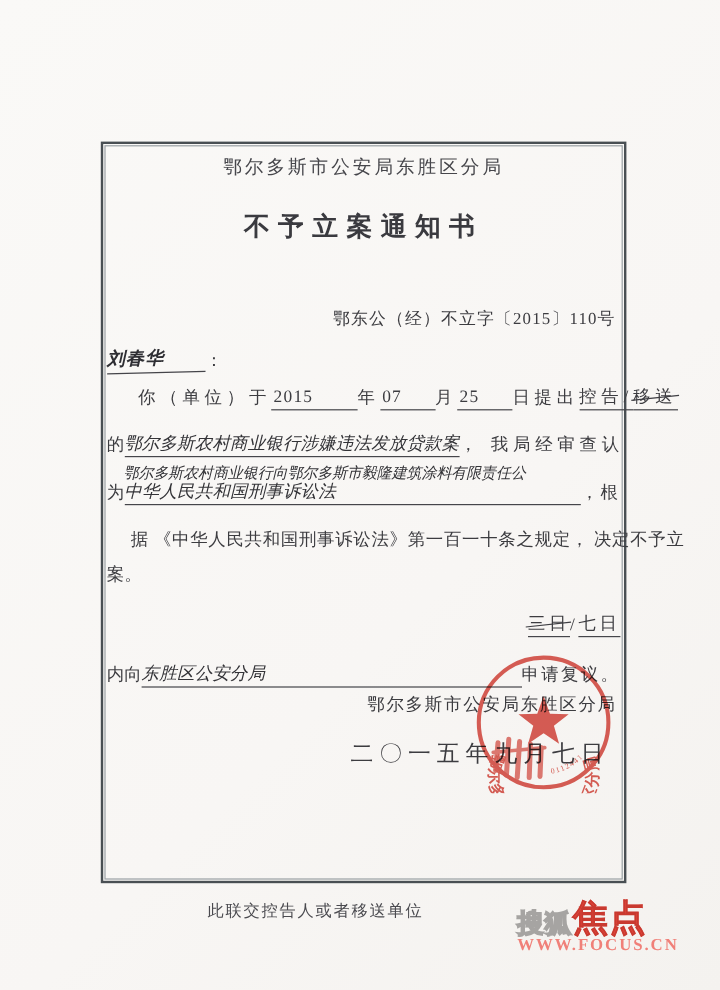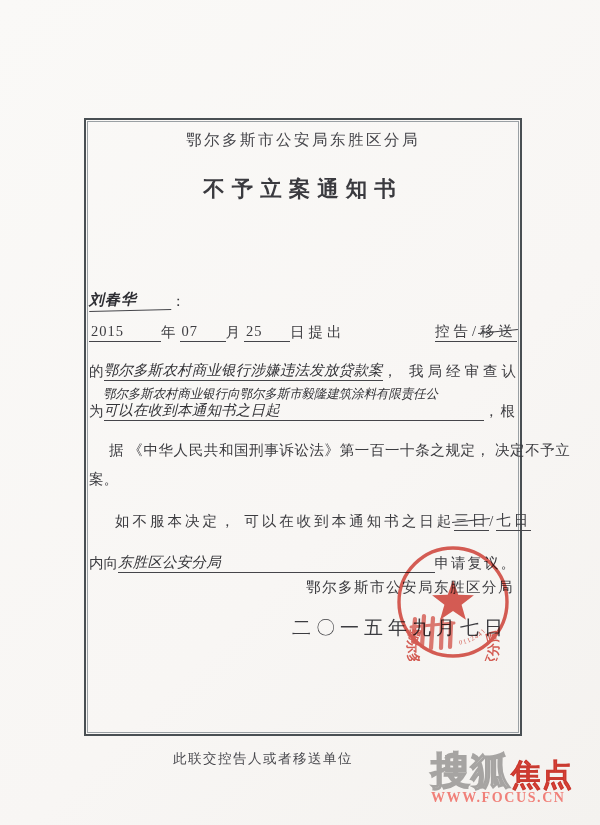--- a/index.html
+++ b/index.html
@@ -70,21 +70,21 @@
     mix-blend-mode:multiply;opacity:0.88;
   }
   
   .footer-note{
     position:absolute;top:750px;left:0;width:500px;padding-left:26px;box-sizing:border-box;
     text-align:center;font-size:13.5px;letter-spacing:1.5px;color:#4a4a4f;
   }
   .watermark{position:absolute;left:431px;top:751px;width:166px;line-height:1;}
   .wm-row{display:flex;align-items:flex-end;}
   .wm-souhu{
-    font-size:39px;font-weight:700;color:#e9e7e5;
+    font-size:22px;font-weight:700;color:#e9e7e5;
     -webkit-text-stroke:1.4px #a6a4a2;letter-spacing:1px;
     font-family:"Liberation Sans","DejaVu Sans",sans-serif;
   }
   .wm-focus{
     font-size:30px;font-weight:700;color:#e4453b;
     -webkit-text-stroke:0.5px #c93a30;letter-spacing:1px;
     font-family:"Liberation Sans","DejaVu Sans",sans-serif;
   }
   .wm-url{
     margin-top:1px;font-size:14px;font-weight:700;color:#f08079;
@@ -95,27 +95,29 @@
 <body>
 
 <div class="sheet">
 
   <div class="doc-box">
     <div class="doc-box-inner"></div>
   </div>
 
   <div class="line center hdr">鄂尔多斯市公安局东胜区分局</div>
   <div class="line center ttl">不予立案通知书</div>
+  <div class="docno">鄂东公（经）不立字〔2015〕110号</div>
 
   <div class="line name-line">
     <span class="name u">刘春华</span>
       <span>：</span>
   </div>
 
   <div class="line l2">
+    <span style="padding-left:26px">你（单位）于</span>
       <span class="num u w72">2015</span>
       <span>年</span>
       <span class="num u w46">07</span>
       <span>月</span>
       <span class="num u w46">25</span>
       <span>日提出</span>
       <span class="u mla">控告</span>
       <span class="u">/</span>
       <span class="u strike">移送</span>
   </div>
@@ -123,29 +125,28 @@
   <div class="line l3">
     <span>的</span>
       <span class="fill u grow">鄂尔多斯农村商业银行涉嫌违法发放贷款案</span>
       <span class="tail mla">， 我局经审查认</span>
   </div>
 
   <div class="insert">鄂尔多斯农村商业银行向鄂尔多斯市毅隆建筑涂料有限责任公</div>
 
   <div class="line l4">
     <span>为</span>
-      <span class="fill u grow">可以在收到本通知书之日起</span>
+      <span class="fill u grow">中华人民共和国刑事诉讼法</span>
       <span class="tail mla">，根</span>
   </div>
 
   <div class="line l5">据 《中华人民共和国刑事诉讼法》第一百一十条之规定， 决定不予立</div>
   <div class="line l6">案。</div>
 
   <div class="line l7">
-    <span style="padding-left:26px">如不服本决定， 可以在收到本通知书之日起</span>
       <span class="u strike mla">三日</span>
       <span>/</span>
       <span class="u">七日</span>
   </div>
 
   <div class="line l8">
     <span>内向</span>
       <span class="fill u grow">东胜区公安分局</span>
       <span class="tail mla">申请复议。</span>
   </div>

